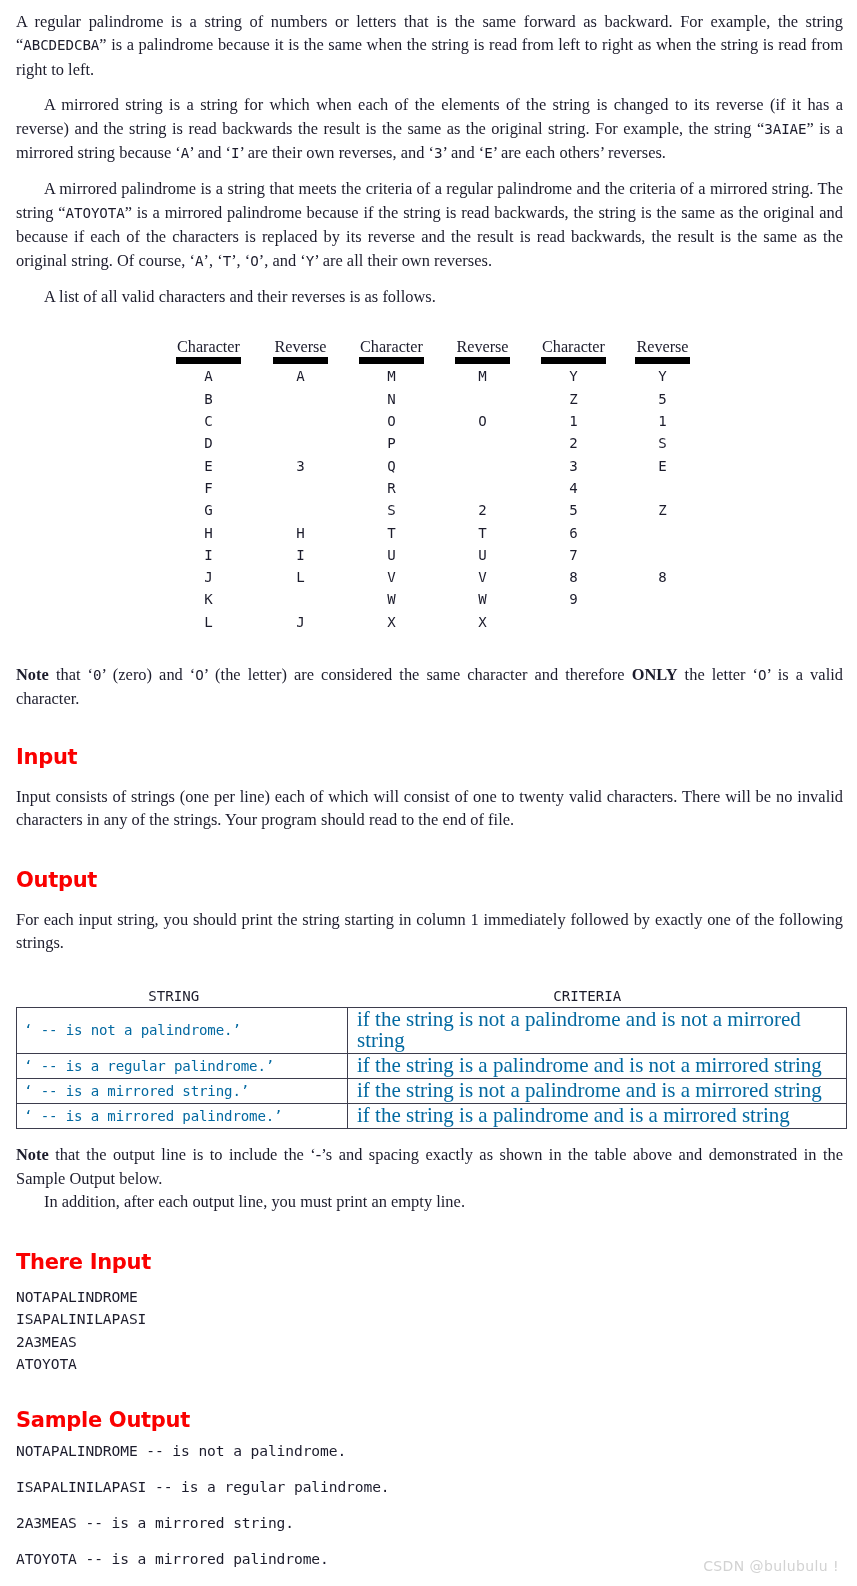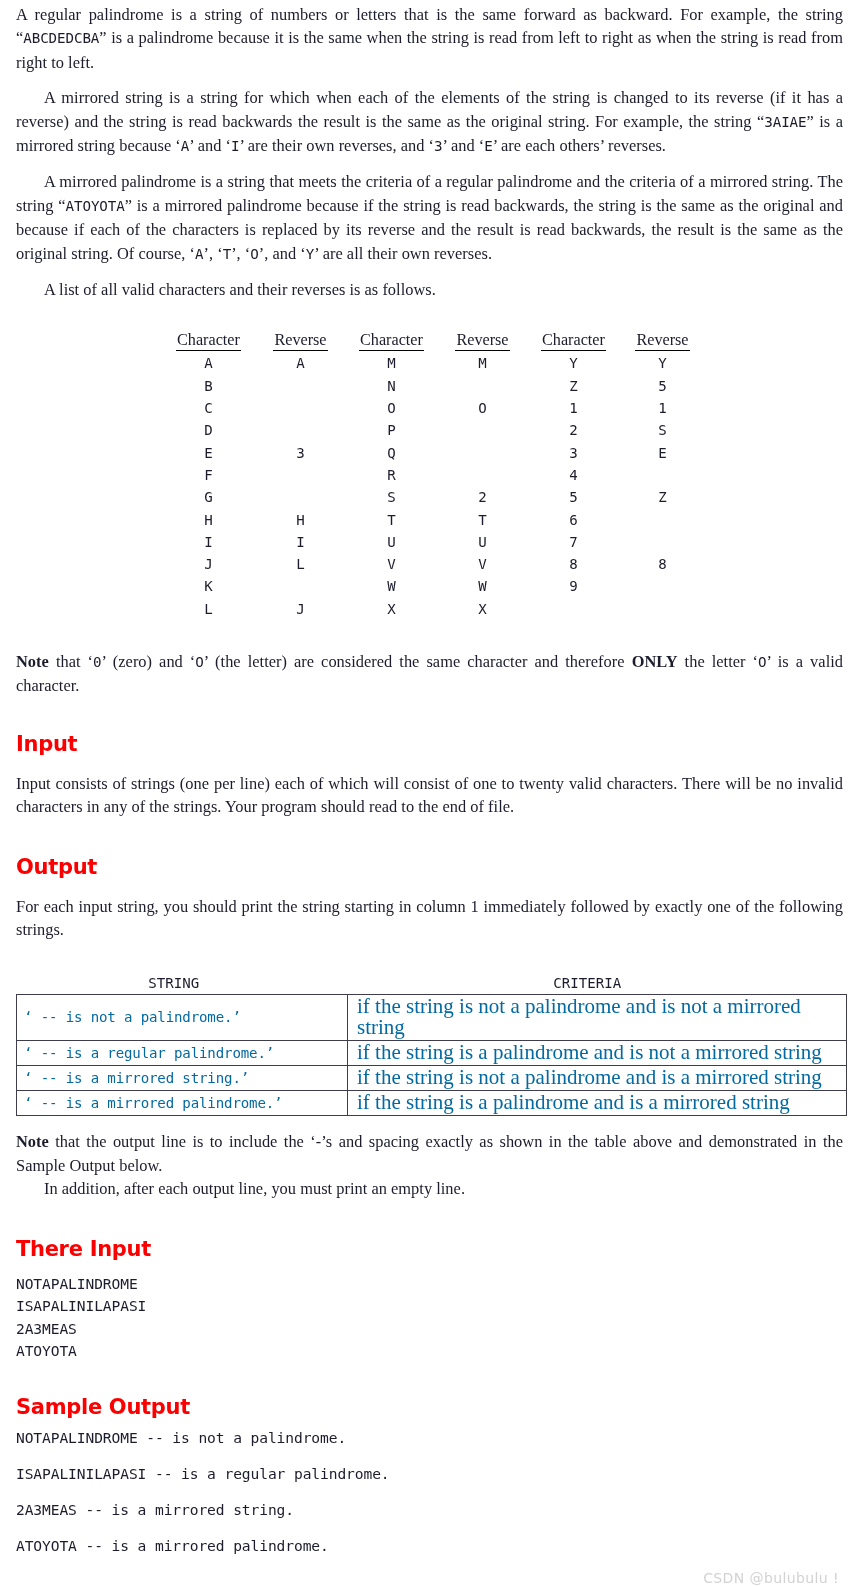--- a/index.html
+++ b/index.html
@@ -13,21 +13,21 @@
     position: relative;
     font-family: "Liberation Serif", "DejaVu Serif", serif;
     color: #1a1a28;
     -webkit-font-smoothing: antialiased;
   }
   .page {
     position: relative;
     width: 857px;
     min-height: 1586px;
     box-sizing: border-box;
-    padding: 3px 14px 0 16px;
+    padding: 10px 14px 0 16px;
   }
 
   
   p.para {
     margin: 0 0 0 0;
     font-size: 16.4px;
     line-height: 23.4px;
     text-align: justify;
     text-justify: inter-word;
     color: #1c1c2c;
@@ -55,21 +55,21 @@
   }
   table.chartable th {
     font-weight: normal;
     font-size: 16.2px;
     font-family: "Liberation Serif", "DejaVu Serif", serif;
     padding: 0 0 1px 0;
     text-align: center;
     color: #1c1c2c;
   }
   table.chartable th span.hdr {
-    border-bottom: 1px solid #000000;
+    border-bottom: 7px solid #000000;
     padding: 0 1px 1px 1px;
     display: inline-block;
     line-height: 17px;
   }
   table.chartable td {
     font-family: "DejaVu Sans Mono", "Liberation Mono", monospace;
     font-size: 14.1px;
     text-align: center;
     height: 22.3px;
     line-height: 22.3px;
@@ -146,21 +146,21 @@
     line-height: 22.6px;
     color: #1c1c2c;
     letter-spacing: -0.1px;
     white-space: pre;
   }
 
   
   .watermark {
     position: absolute;
     right: 18px;
-    bottom: 0;
+    bottom: 12px;
     font-family: "DejaVu Sans", "Liberation Sans", sans-serif;
     font-size: 14px;
     color: #d2d2d2;
     letter-spacing: 0.4px;
     user-select: none;
   }
 </style>
 </head>
 <body>
 

